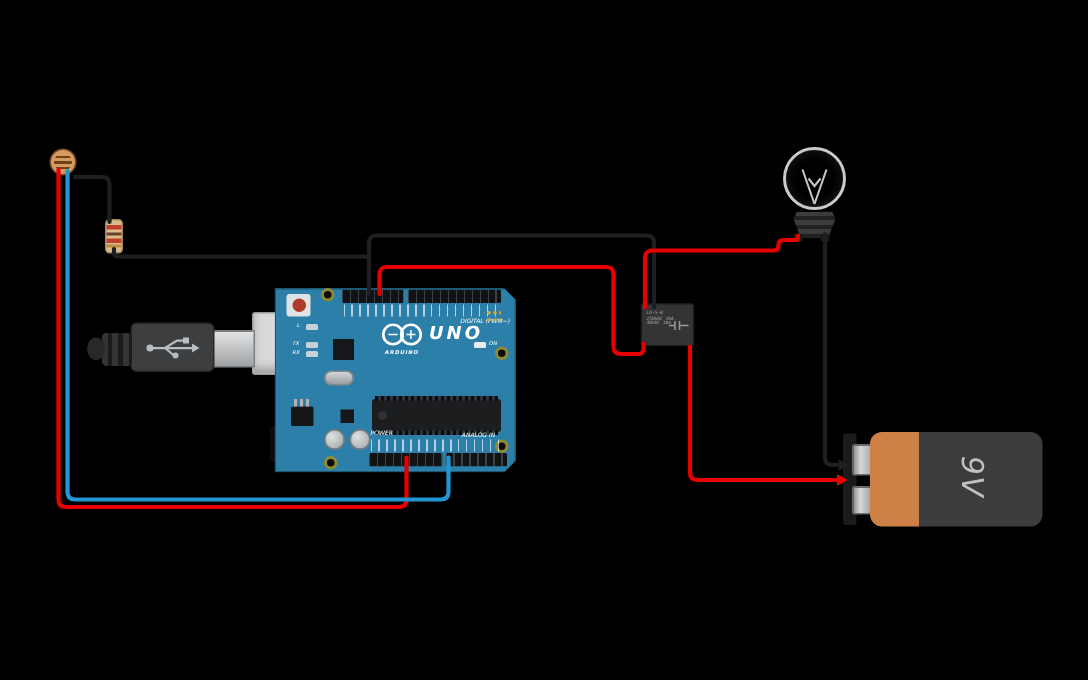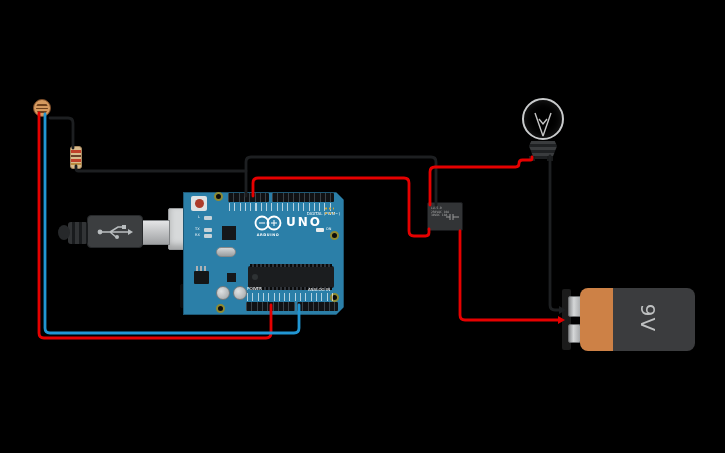--- a/index.html
+++ b/index.html
@@ -1,17 +1,17 @@
 <!DOCTYPE html>
 <html><head>
 <meta charset="utf-8">
 <style>
   html,body{margin:0;padding:0;background:#000;}
   #canvas{position:relative;width:725px;height:453px;background:#000;overflow:hidden;
-          font-family:"DejaVu Sans","Liberation Sans",sans-serif;}
+          font-family:"DejaVu Sans","Liberation Sans",sans-serif;font-style:italic;}
   .abs{position:absolute;}
   svg.layer{position:absolute;left:0;top:0;z-index:3;pointer-events:none;}
 
   
   .ldr{left:33px;top:99px;width:18px;height:18px;border-radius:50%;z-index:2;
        background:#d59a5f;border:1px solid #7a4a26;box-sizing:border-box;}
   .ldr .stripes{position:absolute;inset:2px;border-radius:50%;
        background:repeating-linear-gradient(180deg,transparent 0 2px,rgba(92,50,18,.85) 2px 3.6px);}
 
   

